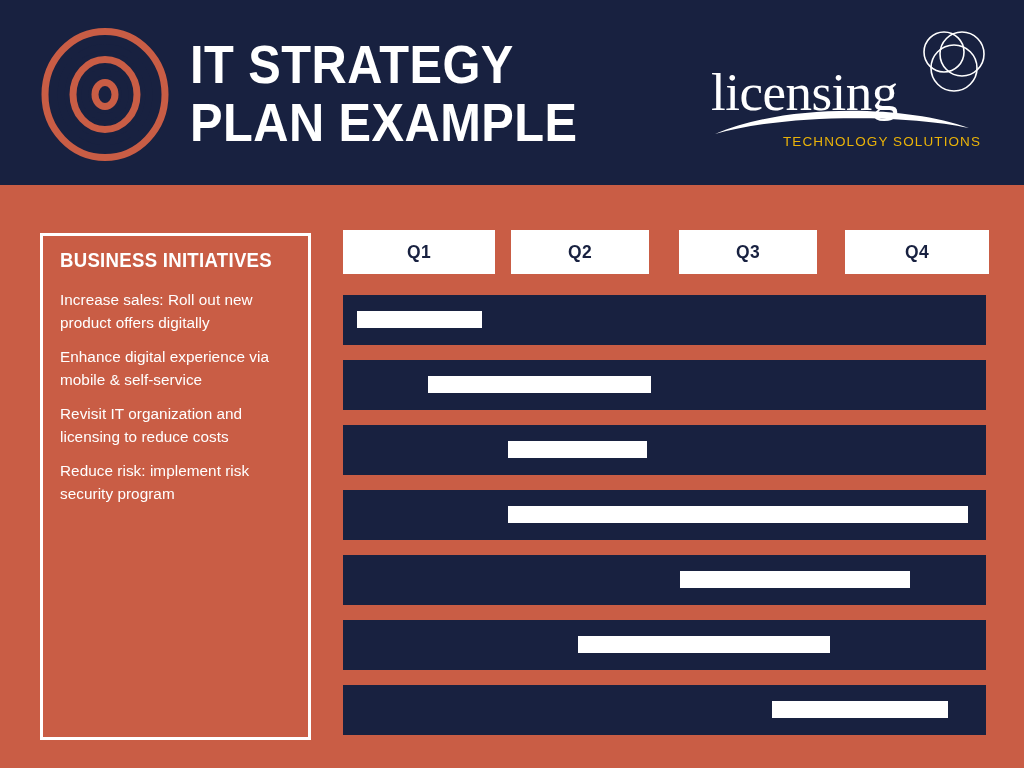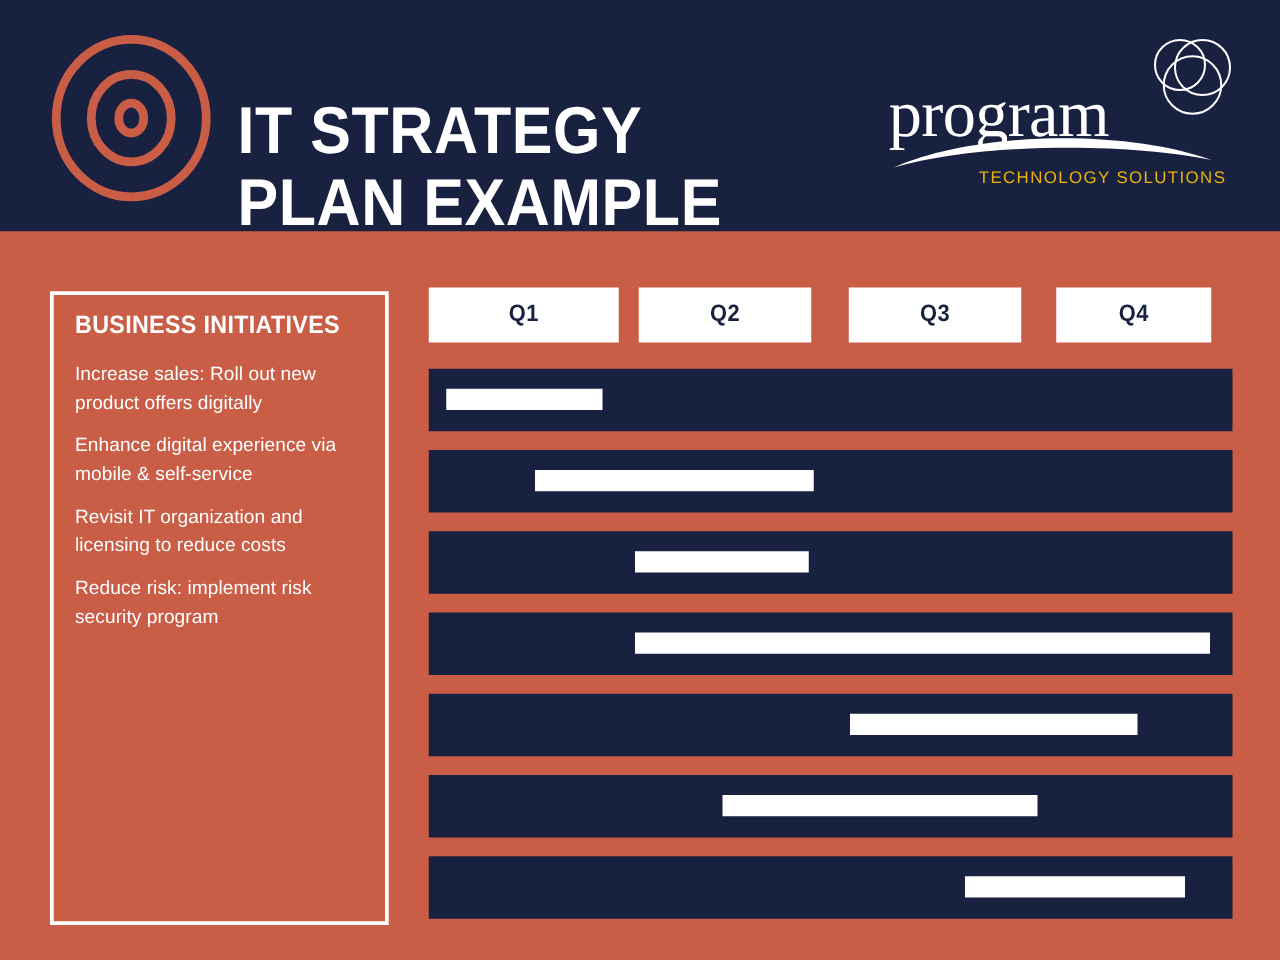--- a/index.html
+++ b/index.html
@@ -30,21 +30,20 @@
     top: 27px;
     width: 130px;
     height: 135px;
   }
 
   #title-block {
     position: absolute;
     left: 190px;
     top: 36px;
     width: 520px;
-    margin-top: 40px;
   }
   .title-line {
     color: #ffffff;
     font-family: "Liberation Sans Narrow", "Liberation Sans", sans-serif;
     font-weight: bold;
     font-size: 53px;
     line-height: 58px;
     letter-spacing: 0.5px;
     transform: scaleX(0.92);
     transform-origin: left center;
@@ -191,21 +190,21 @@
     <ellipse cx="65" cy="67.5" rx="20" ry="23" fill="none" stroke="#182140" stroke-width="7"></ellipse>
     <ellipse cx="65" cy="67.5" rx="10" ry="12" fill="none" stroke="#C95D45" stroke-width="7"></ellipse>
   </svg>
 
   <div id="title-block">
     <div class="title-line">IT STRATEGY</div>
     <div class="title-line">PLAN EXAMPLE</div>
   </div>
 
   <div id="logo">
-    <div id="logo-wordmark">program</div>
+    <div id="logo-wordmark">licensing</div>
     <svg id="logo-swoosh" viewBox="0 0 258 30">
       <path d="M2 28 C 70 -2, 190 -2, 256 22 C 190 8, 70 8, 2 28 Z" fill="#ffffff"></path>
     </svg>
     <div id="logo-tagline">TECHNOLOGY SOLUTIONS</div>
     <svg id="logo-rings" viewBox="0 0 74 70">
       <circle cx="28" cy="24" r="20" fill="none" stroke="#ffffff" stroke-width="1.6"></circle>
       <circle cx="46" cy="26" r="22" fill="none" stroke="#ffffff" stroke-width="1.6"></circle>
       <circle cx="38" cy="40" r="23" fill="none" stroke="#ffffff" stroke-width="1.6"></circle>
     </svg>
   </div>
@@ -224,21 +223,21 @@
 <div id="quarter-header">
     <div class="quarter-cell" style="left: 0px; width: 152px;">
       <span class="quarter-label">Q1</span>
     </div>
     <div class="quarter-cell" style="left: 168px; width: 138px;">
       <span class="quarter-label">Q2</span>
     </div>
     <div class="quarter-cell" style="left: 336px; width: 138px;">
       <span class="quarter-label">Q3</span>
     </div>
-    <div class="quarter-cell" style="left: 502px; width: 124px;">
+    <div class="quarter-cell" style="left: 502px; width: 144px;">
       <span class="quarter-label">Q4</span>
     </div>
   </div>
 
 <div id="gantt">
     <div class="gantt-row" style="top: 0px; height: 50px;">
       <div class="gantt-bar" style="left: 14px; width: 125px;"></div>
     </div>
     <div class="gantt-row" style="top: 65px; height: 50px;">
       <div class="gantt-bar" style="left: 85px; width: 223px;"></div>

